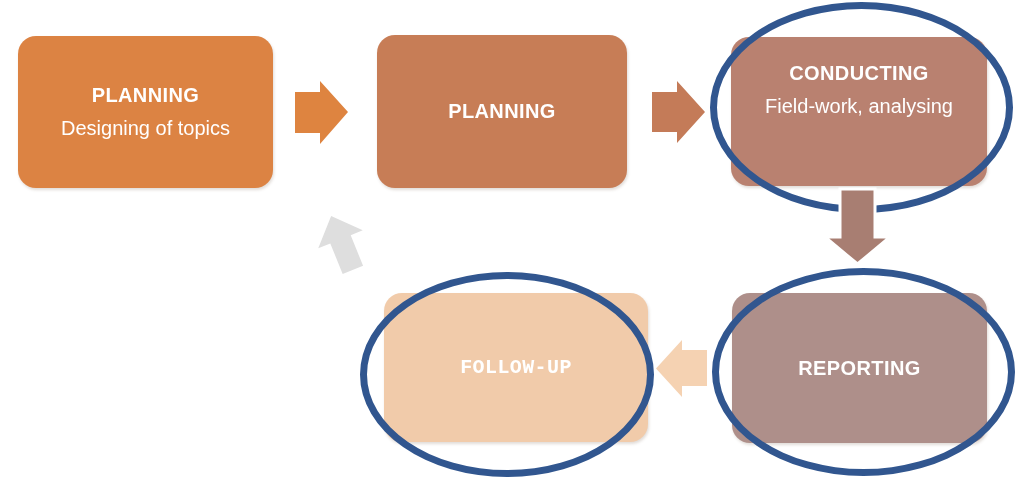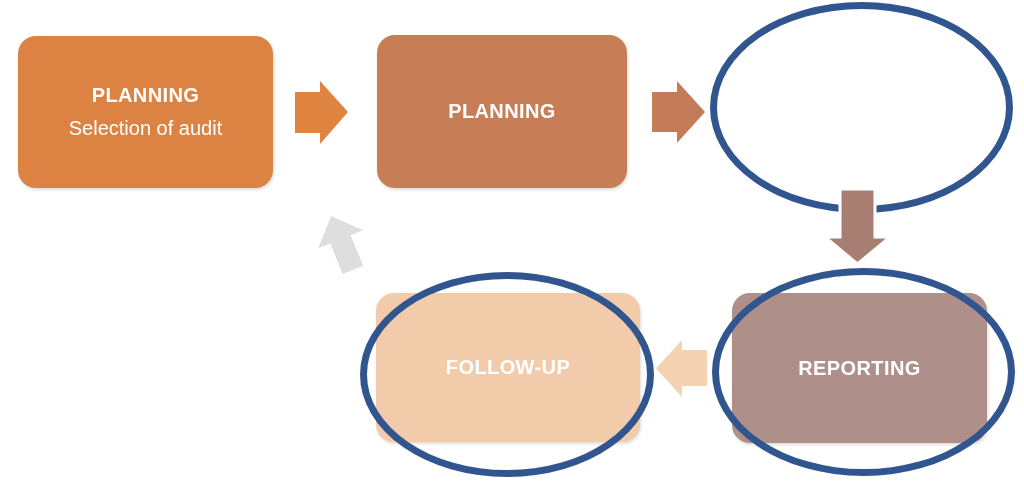--- a/index.html
+++ b/index.html
@@ -36,21 +36,21 @@
     line-height: 1.32;
     margin-top: 7px;
   }
   .node .subtitle:empty { display: none; margin: 0; }
 
   #node-1 { left: 18px;  top: 36px;  width: 255px; height: 152px; }
   #node-2 { left: 377px; top: 35px;  width: 250px; height: 153px; }
   #node-3 { left: 731px; top: 37px;  width: 256px; height: 149px;
             justify-content: flex-start; padding-top: 24px; }
   #node-4 { left: 732px; top: 293px; width: 255px; height: 150px; }
-  #node-5 { left: 376px; top: 293px; width: 264px; height: 149px; }
+  #node-5 { left: 384px; top: 293px; width: 264px; height: 149px; font-family: Liberation Mono, monospace; }
 
   .highlight-ellipse {
     position: absolute;
     border-style: solid;
     border-width: 7px;
     border-radius: 50%;
     box-sizing: border-box;
     background: transparent;
   }
   #ellipse-conducting { left: 710px; top: 2px;   width: 303px; height: 211px; }
@@ -64,27 +64,31 @@
     pointer-events: none;
   }
 </style>
 </head>
 <body>
 
 <div class="canvas">
 
   <div class="node" id="node-1" style="background: rgb(220, 131, 67);">
     <div class="title">PLANNING</div>
-    <div class="subtitle">Selection of audit</div>
+    <div class="subtitle">Designing of topics</div>
   </div>
 
   <div class="node" id="node-2" style="background: rgb(199, 125, 86);">
     <div class="title">PLANNING</div>
   </div>
 
+  <div class="node" id="node-3" style="background: rgb(185, 129, 112);">
+    <div class="title">CONDUCTING</div>
+    <div class="subtitle">Field-work, analysing</div>
+  </div>
 
   <div class="node" id="node-4" style="background: rgb(174, 143, 138);">
     <div class="title">REPORTING</div>
   </div>
 
   <div class="node" id="node-5" style="background: rgb(241, 203, 170);">
     <div class="title">FOLLOW-UP</div>
 
   </div>
 

